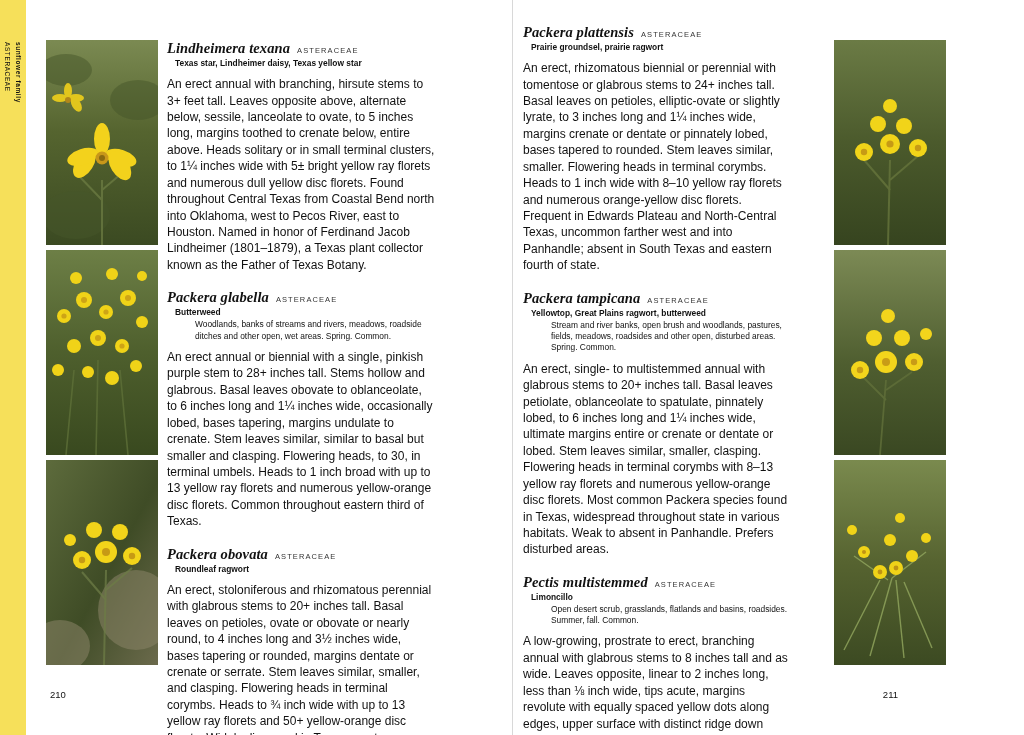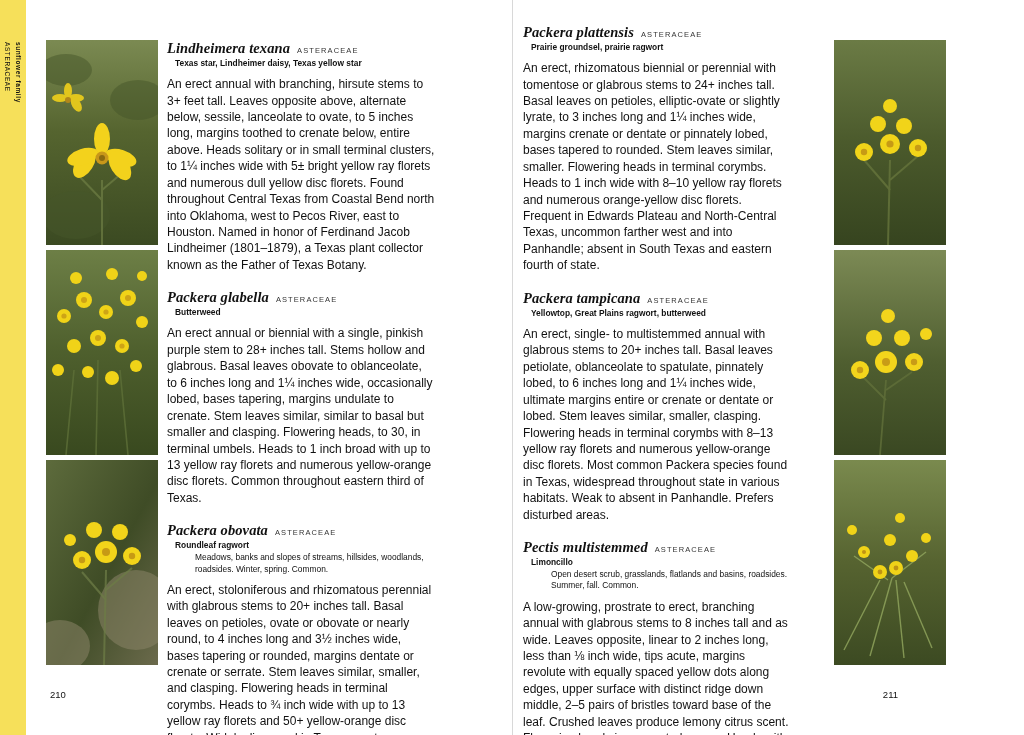--- a/index.html
+++ b/index.html
@@ -405,30 +405,30 @@
       <div class="common">Texas star, Lindheimer daisy, Texas yellow star</div>
       <div class="desc">An erect annual with branching, hirsute stems to 3+ feet tall. Leaves opposite above, alternate below, sessile, lanceolate to ovate, to 5 inches long, margins toothed to crenate below, entire above. Heads solitary or in small terminal clusters, to 1¼ inches wide with 5± bright yellow ray florets and numerous dull yellow disc florets. Found throughout Central Texas from Coastal Bend north into Oklahoma, west to Pecos River, east to Houston. Named in honor of Ferdinand Jacob Lindheimer (1801–1879), a Texas plant collector known as the Father of Texas Botany.</div>
     </div>
 
     <div class="entry">
       <div class="sci-line">
         <span class="sci-name">Packera glabella</span>
         <span class="family">ASTERACEAE</span>
       </div>
       <div class="common">Butterweed</div>
+      <div class="habitat">Woodlands, banks of streams and rivers, meadows, roadside ditches and other open, wet areas. Spring. Common.</div>
       <div class="desc">An erect annual or biennial with a single, pinkish purple stem to 28+ inches tall. Stems hollow and glabrous. Basal leaves obovate to oblanceolate, to 6 inches long and 1¼ inches wide, occasionally lobed, bases tapering, margins undulate to crenate. Stem leaves similar, similar to basal but smaller and clasping. Flowering heads, to 30, in terminal umbels. Heads to 1 inch broad with up to 13 yellow ray florets and numerous yellow-orange disc florets. Common throughout eastern third of Texas.</div>
     </div>
 
     <div class="entry">
       <div class="sci-line">
         <span class="sci-name">Packera obovata</span>
         <span class="family">ASTERACEAE</span>
       </div>
       <div class="common">Roundleaf ragwort</div>
-      <div class="habitat">Meadows, banks and slopes of streams, hillsides, woodlands, roadsides. Winter, spring. Common.</div>
       <div class="desc">An erect, stoloniferous and rhizomatous perennial with glabrous stems to 20+ inches tall. Basal leaves on petioles, ovate or obovate or nearly round, to 4 inches long and 3½ inches wide, bases tapering or rounded, margins dentate or crenate or serrate. Stem leaves similar, smaller, and clasping. Flowering heads in terminal corymbs. Heads to ¾ inch wide with up to 13 yellow ray florets and 50+ yellow-orange disc florets. Widely dispersed in Texas; most common in eastern third, with populations in southern Edwards Plateau and northern portion of South Texas; isolated populations in Culberson County.</div>
     </div>
 
   </div>
 
   <div class="col right-col">
 
     <div class="entry">
       <div class="sci-line">
         <span class="sci-name">Packera plattensis</span>
@@ -437,20 +437,21 @@
       <div class="common">Prairie groundsel, prairie ragwort</div>
       <div class="desc">An erect, rhizomatous biennial or perennial with tomentose or glabrous stems to 24+ inches tall. Basal leaves on petioles, elliptic-ovate or slightly lyrate, to 3 inches long and 1¼ inches wide, margins crenate or dentate or pinnately lobed, bases tapered to rounded. Stem leaves similar, smaller. Flowering heads in terminal corymbs. Heads to 1 inch wide with 8–10 yellow ray florets and numerous orange-yellow disc florets. Frequent in Edwards Plateau and North-Central Texas, uncommon farther west and into Panhandle; absent in South Texas and eastern fourth of state.</div>
     </div>
 
     <div class="entry">
       <div class="sci-line">
         <span class="sci-name">Packera tampicana</span>
         <span class="family">ASTERACEAE</span>
       </div>
       <div class="common">Yellowtop, Great Plains ragwort, butterweed</div>
+      <div class="habitat">Stream and river banks, open brush and woodlands, pastures, fields, meadows, roadsides and other open, disturbed areas. Spring. Common.</div>
       <div class="desc">An erect, single- to multistemmed annual with glabrous stems to 20+ inches tall. Basal leaves petiolate, oblanceolate to spatulate, pinnately lobed, to 6 inches long and 1¼ inches wide, ultimate margins entire or crenate or dentate or lobed. Stem leaves similar, smaller, clasping. Flowering heads in terminal corymbs with 8–13 yellow ray florets and numerous yellow-orange disc florets. Most common Packera species found in Texas, widespread throughout state in various habitats. Weak to absent in Panhandle. Prefers disturbed areas.</div>
     </div>
 
     <div class="entry">
       <div class="sci-line">
         <span class="sci-name">Pectis multistemmed</span>
         <span class="family">ASTERACEAE</span>
       </div>
       <div class="common">Limoncillo</div>
       <div class="habitat">Open desert scrub, grasslands, flatlands and basins, roadsides. Summer, fall. Common.</div>

